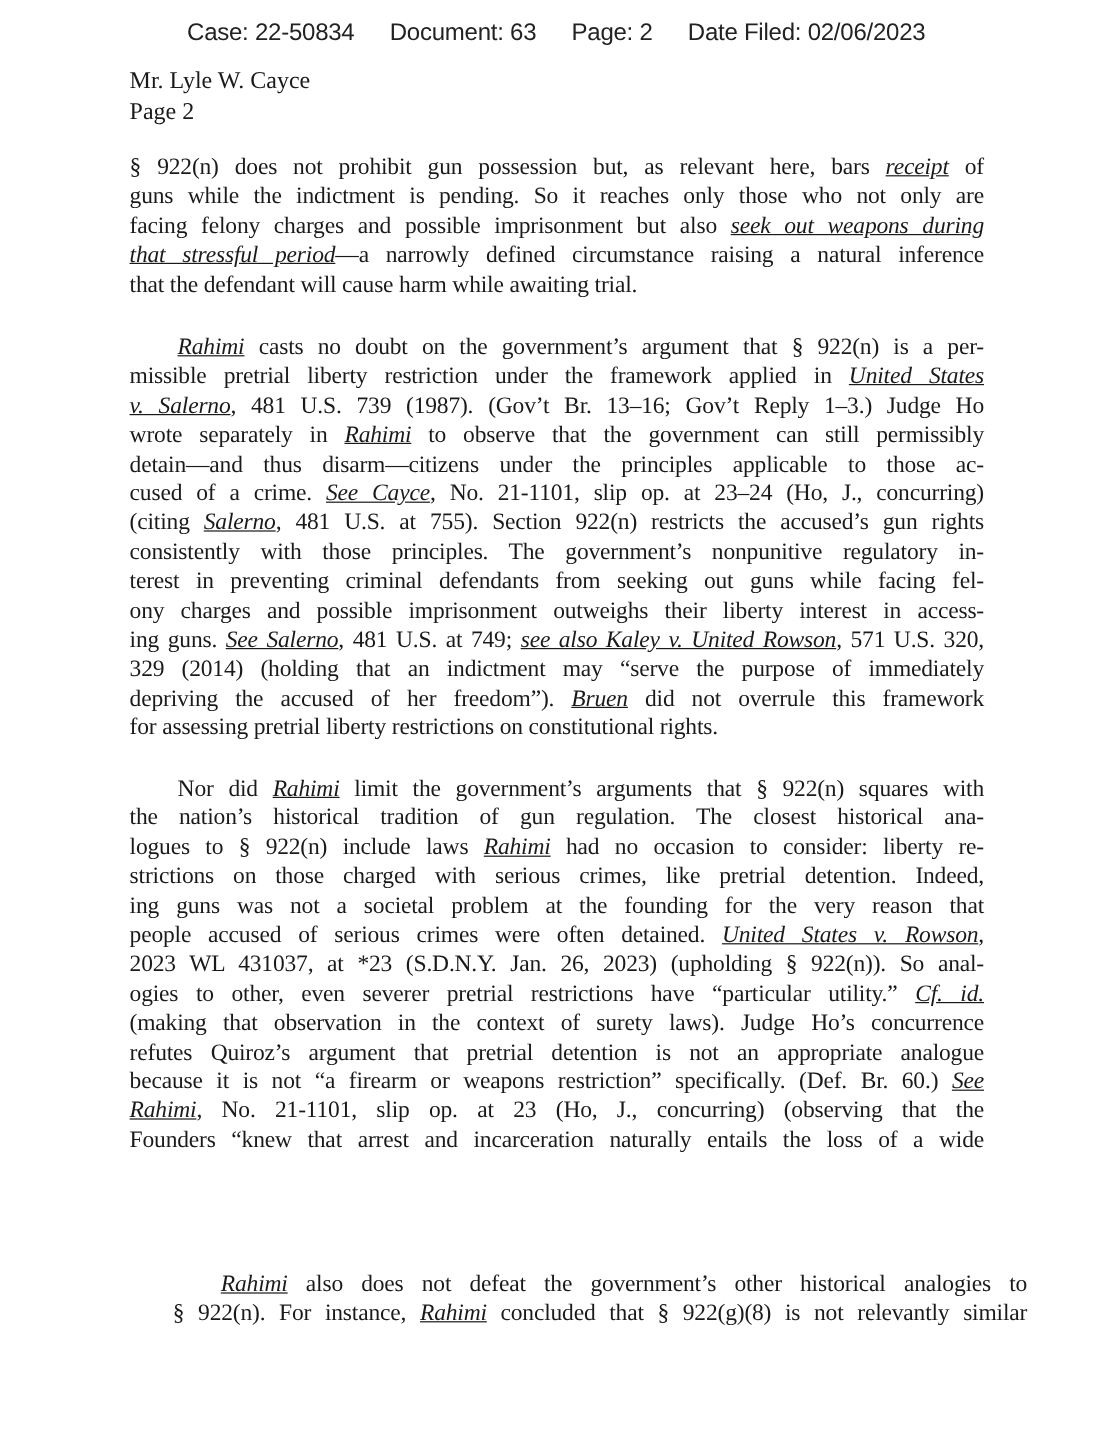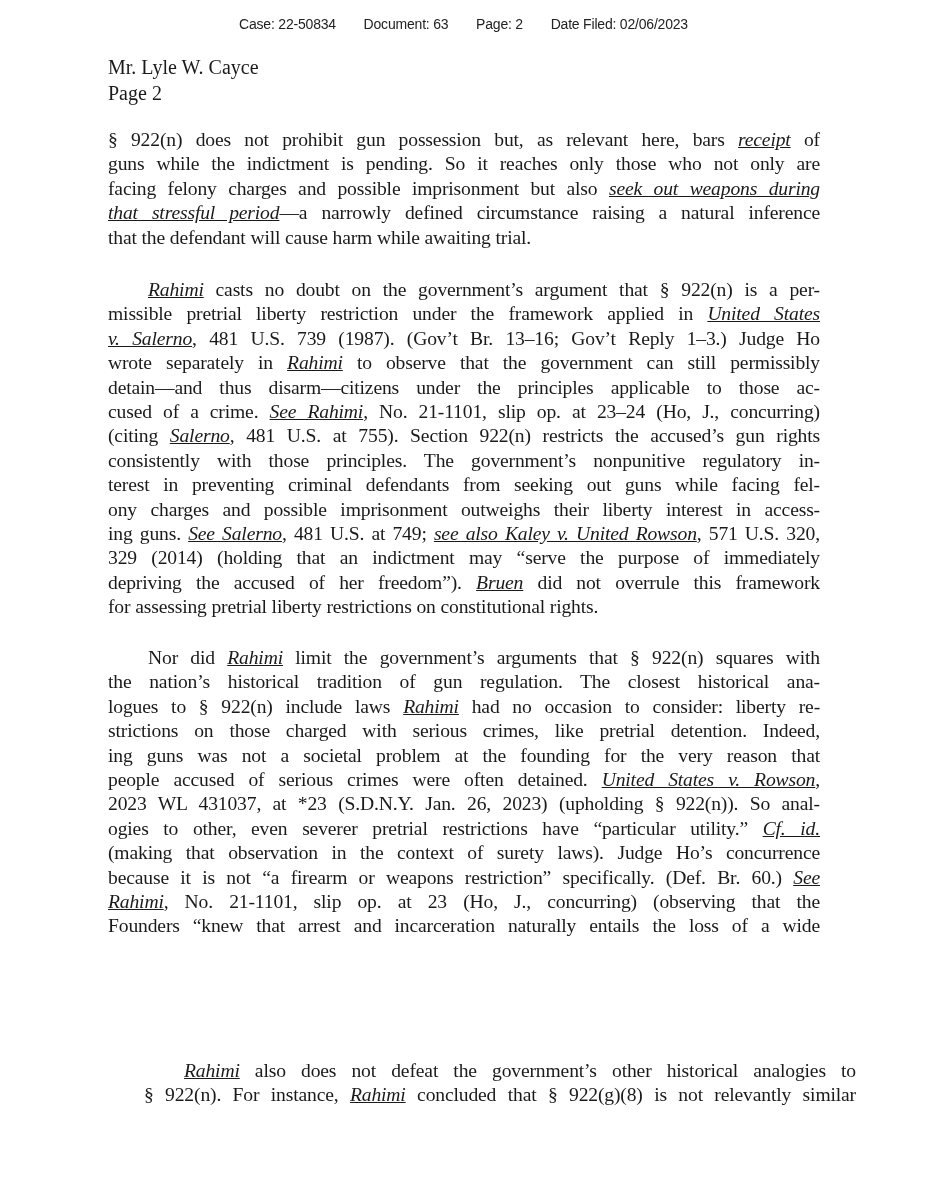--- a/index.html
+++ b/index.html
@@ -1,19 +1,19 @@
 <!DOCTYPE html>
 <html><head>
 <meta charset="utf-8">
 <style>
   html, body { margin: 0; padding: 0; background: #ffffff; }
   body { width: 927px; height: 1200px; position: relative; overflow: hidden; color: #1a1a1a; }
   .header {
     position: absolute; top: 16px; left: 0; width: 927px; text-align: center;
-    font-family: "Liberation Sans", sans-serif; font-size: 14px; color: #222;
+    font-family: "Liberation Sans", sans-serif; font-size: 20px; color: #222;
     letter-spacing: -0.2px;
   }
   .header span { display: inline-block; margin: 0 12px; }
   .addressee {
     position: absolute; top: 54px; left: 108px;
     font-family: "Liberation Serif", serif; font-size: 20px; line-height: 26px; color: #1a1a1a;
   }
   .body {
     position: absolute; left: 108px; width: 712px;
     font-family: "Liberation Serif", serif; font-size: 19.6px; color: #1a1a1a;
@@ -49,40 +49,41 @@
       <span class="line"><span>facing felony charges and possible imprisonment but also </span><span class="i">seek out weapons during</span></span>
       <span class="line"><span class="i">that stressful period</span><span>—a narrowly defined circumstance raising a natural inference</span></span>
       <span class="line last"><span>that the defendant will cause harm while awaiting trial.</span></span>
     </div>
     <div class="para" style="top: 278px;">
       <span class="line indent"><span class="i">Rahimi</span><span> casts no doubt on the government’s argument that § 922(n) is a per-</span></span>
       <span class="line"><span>missible pretrial liberty restriction under the framework applied in </span><span class="i">United States</span></span>
       <span class="line"><span class="i">v. Salerno</span><span>, 481 U.S. 739 (1987). (Gov’t Br. 13–16; Gov’t Reply 1–3.) Judge Ho</span></span>
       <span class="line"><span>wrote separately in </span><span class="i">Rahimi</span><span> to observe that the government can still permissibly</span></span>
       <span class="line"><span>detain—and thus disarm—citizens under the principles applicable to those ac-</span></span>
-      <span class="line"><span>cused of a crime. </span><span class="i">See Rahimi</span><span>, No. 21-1101, slip op. at 23–24 (Ho, J., concurring)</span></span>
+      <span class="line"><span>cused of a crime. </span><span class="i">See Cayce</span><span>, No. 21-1101, slip op. at 23–24 (Ho, J., concurring)</span></span>
       <span class="line"><span>(citing </span><span class="i">Salerno</span><span>, 481 U.S. at 755). Section 922(n) restricts the accused’s gun rights</span></span>
       <span class="line"><span>consistently with those principles. The government’s nonpunitive regulatory in-</span></span>
       <span class="line"><span>terest in preventing criminal defendants from seeking out guns while facing fel-</span></span>
       <span class="line"><span>ony charges and possible imprisonment outweighs their liberty interest in access-</span></span>
       <span class="line"><span>ing guns. </span><span class="i">See Salerno</span><span>, 481 U.S. at 749; </span><span class="i">see also Kaley v. United Rowson</span><span>, 571 U.S. 320,</span></span>
       <span class="line"><span>329 (2014) (holding that an indictment may “serve the purpose of immediately</span></span>
       <span class="line"><span>depriving the accused of her freedom”). </span><span class="i">Bruen</span><span> did not overrule this framework</span></span>
       <span class="line last"><span>for assessing pretrial liberty restrictions on constitutional rights.</span></span>
     </div>
     <div class="para" style="top: 646px;">
       <span class="line indent"><span>Nor did </span><span class="i">Rahimi</span><span> limit the government’s arguments that § 922(n) squares with</span></span>
       <span class="line"><span>the nation’s historical tradition of gun regulation. The closest historical ana-</span></span>
       <span class="line"><span>logues to § 922(n) include laws </span><span class="i">Rahimi</span><span> had no occasion to consider: liberty re-</span></span>
       <span class="line"><span>strictions on those charged with serious crimes, like pretrial detention. Indeed,</span></span>
       <span class="line"><span>ing guns was not a societal problem at the founding for the very reason that</span></span>
       <span class="line"><span>people accused of serious crimes were often detained. </span><span class="i">United States v. Rowson</span><span>,</span></span>
       <span class="line"><span>2023 WL 431037, at *23 (S.D.N.Y. Jan. 26, 2023) (upholding § 922(n)). So anal-</span></span>
       <span class="line"><span>ogies to other, even severer pretrial restrictions have “particular utility.” </span><span class="i">Cf. id.</span></span>
       <span class="line"><span>(making that observation in the context of surety laws). Judge Ho’s concurrence</span></span>
+      <span class="line"><span>refutes Quiroz’s argument that pretrial detention is not an appropriate analogue</span></span>
       <span class="line"><span>because it is not “a firearm or weapons restriction” specifically. (Def. Br. 60.) </span><span class="i">See</span></span>
       <span class="line"><span class="i">Rahimi</span><span>, No. 21-1101, slip op. at 23 (Ho, J., concurring) (observing that the</span></span>
       <span class="line"><span>Founders “knew that arrest and incarceration naturally entails the loss of a wide</span></span>
     </div>
     <div class="para" style="top: 1059px; margin-left: 36px;">
       <span class="line indent"><span class="i">Rahimi</span><span> also does not defeat the government’s other historical analogies to</span></span>
       <span class="line"><span>§ 922(n). For instance, </span><span class="i">Rahimi</span><span> concluded that § 922(g)(8) is not relevantly similar</span></span>
     </div>
   </div>
 

